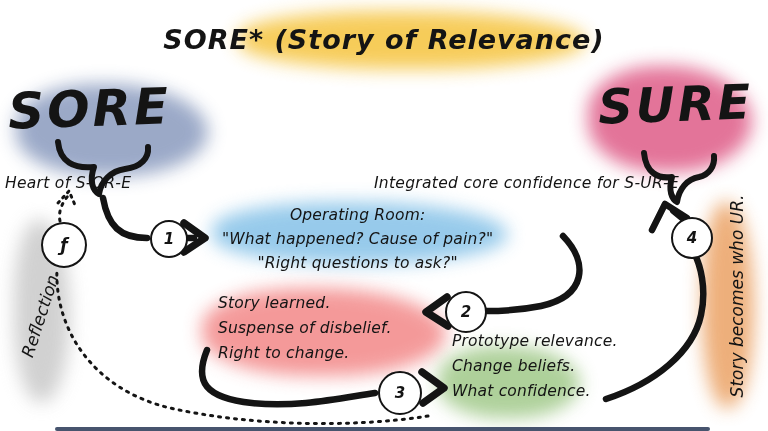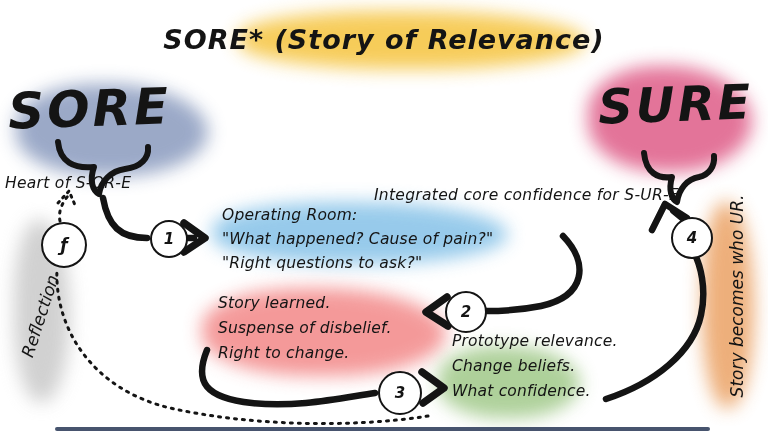--- a/index.html
+++ b/index.html
@@ -20,23 +20,23 @@
   
   svg.overlay{position:absolute;left:0;top:0;z-index:2;}
   
   .txt{position:absolute;z-index:3;font-style:italic;white-space:nowrap;}
   .title{left:0;top:24px;width:768px;text-align:center;font-size:27px;font-weight:bold;letter-spacing:1px;}
   .bigword{font-size:50px;font-weight:bold;letter-spacing:3px;transform:rotate(-2deg);}
   .sore-word{left:8px;top:80px;}
   .sure-word{left:598px;top:76px;font-size:48px;}
   .caption{font-size:15.5px;letter-spacing:.3px;}
   .sore-caption{left:5px;top:174px;text-align:center;}
-  .sure-caption{left:374px;top:186px;}
+  .sure-caption{left:374px;top:174px;}
   .lines{font-size:15.5px;line-height:24px;letter-spacing:.2px;}
-  .or-lines{left:222px;top:203px;}
+  .or-lines{left:222px;top:203px;text-align:center;}
   .sl-lines{left:218px;top:291px;line-height:25px;}
   .proto-lines{left:452px;top:329px;line-height:25px;}
   .vert{transform-origin:center center;font-size:17px;}
   .become-label{left:627px;top:286px;width:220px;text-align:center;transform:rotate(-90deg);}
   .reflect-label{left:-35px;top:306px;width:150px;text-align:center;transform:rotate(-72deg);}
   
   .badge{
     position:absolute;z-index:4;border:2.5px solid #141414;border-radius:50%;
     background:#ffffff;display:flex;align-items:center;justify-content:center;
     font-style:italic;font-size:15px;font-weight:bold;

